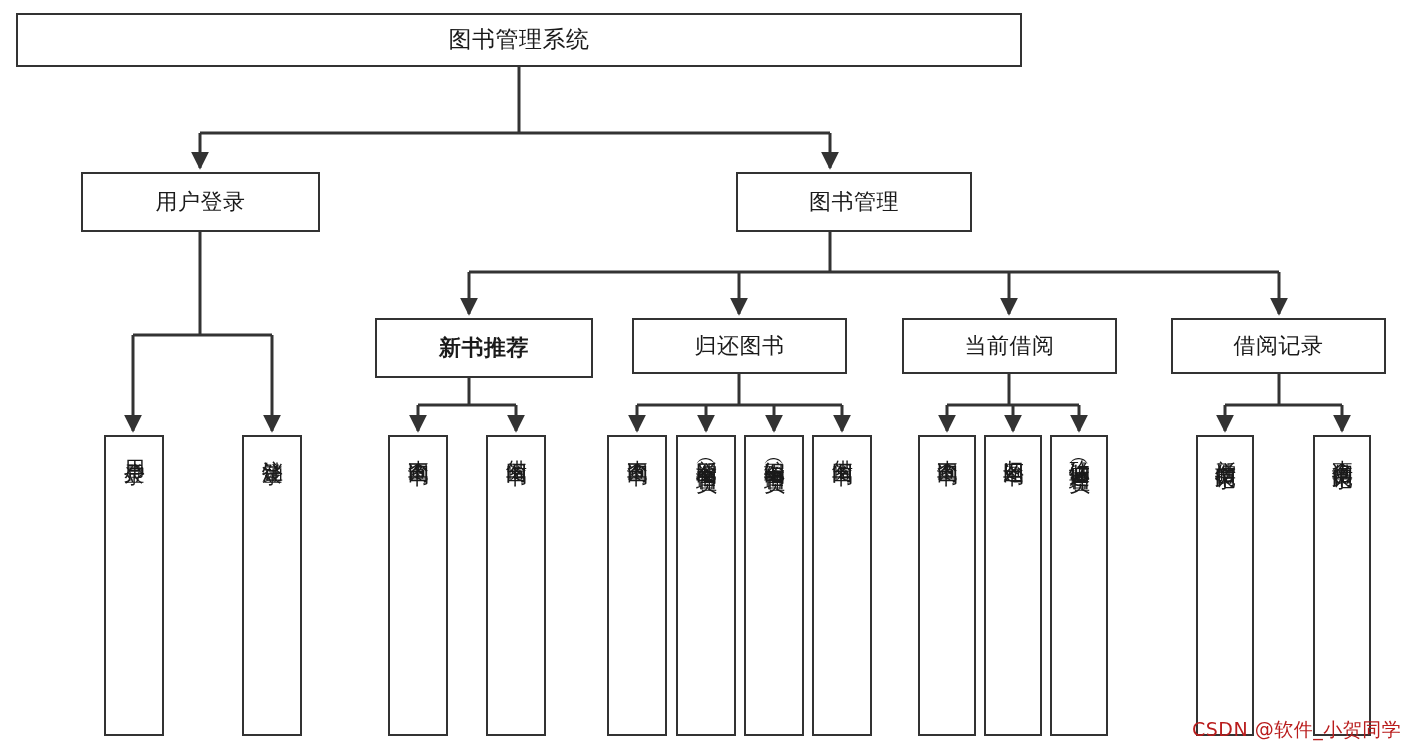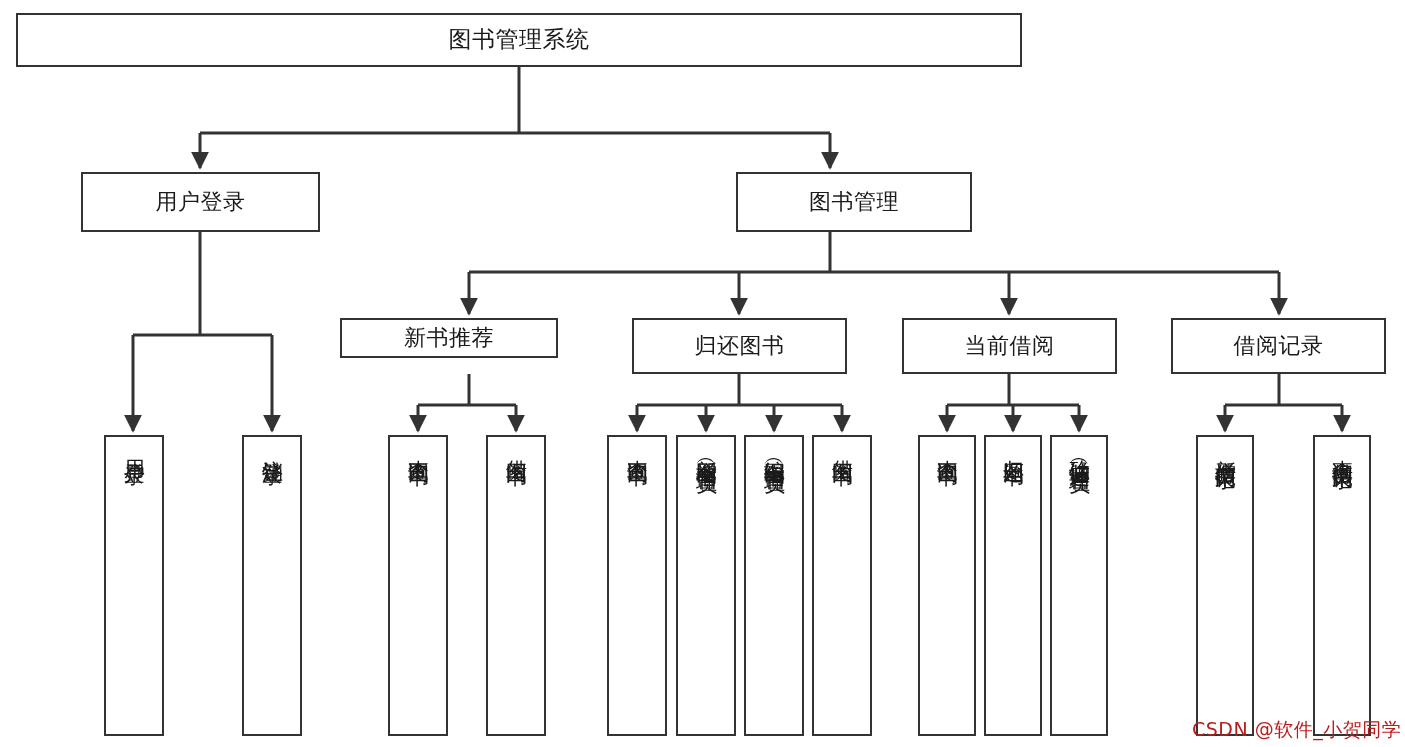--- a/index.html
+++ b/index.html
@@ -130,21 +130,21 @@
     <span class="node-label">图书管理系统</span>
   </div>
 
   <div class="node horiz" style="left:81px; top:172px; width:239px; height:60px;">
     <span class="node-label">用户登录</span>
   </div>
   <div class="node horiz" style="left:712px; top:172px; width:236px; height:60px;margin-left:24px;">
     <span class="node-label">图书管理</span>
   </div>
 
-  <div class="node horiz" style="left:340px; top:318px; width:218px; height:40px;">
+  <div class="node horiz" style="left:375px; top:318px; width:218px; height:60px;font-weight:bold;">
     <span class="node-label">新书推荐</span>
   </div>
   <div class="node horiz" style="left:632px; top:318px; width:215px; height:56px;">
     <span class="node-label">归还图书</span>
   </div>
   <div class="node horiz" style="left:902px; top:318px; width:215px; height:56px;">
     <span class="node-label">当前借阅</span>
   </div>
   <div class="node horiz" style="left:1171px; top:318px; width:215px; height:56px;">
     <span class="node-label">借阅记录</span>

